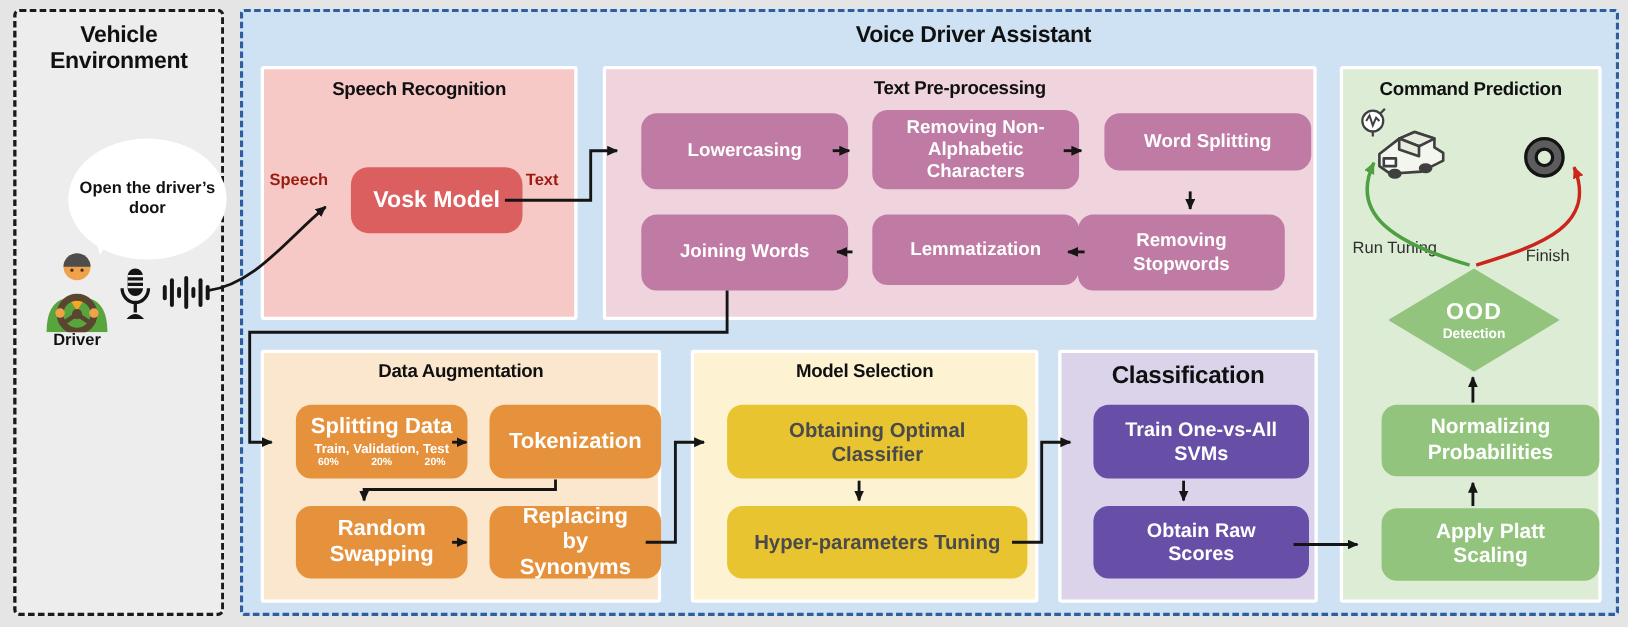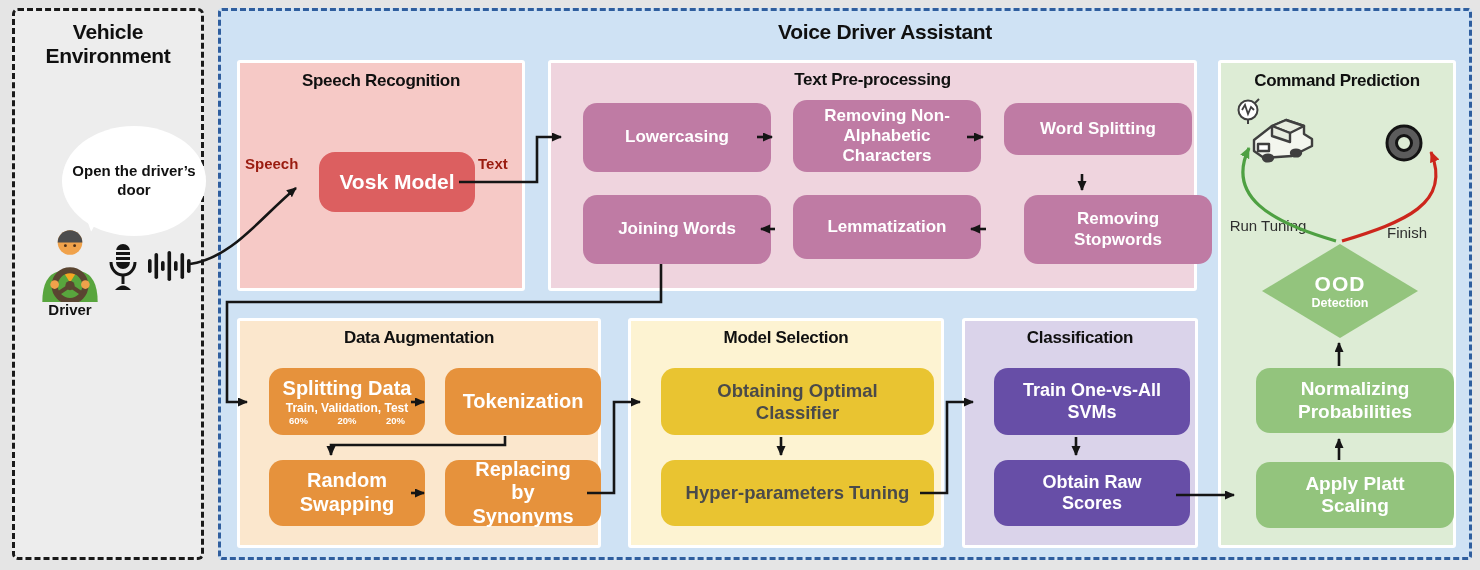--- a/index.html
+++ b/index.html
@@ -96,21 +96,21 @@
     </div>
   <div class="node mauve" style="left:988px;top:103px;width:188px;height:52px;">
     <span>Word Splitting</span>
     </div>
   <div class="node mauve" style="left:567px;top:195px;width:188px;height:69px;">
     <span>Joining Words</span>
     </div>
   <div class="node mauve" style="left:777px;top:195px;width:188px;height:64px;">
     <span>Lemmatization</span>
     </div>
-  <div class="node mauve" style="left:1008px;top:195px;width:188px;height:69px;">
+  <div class="node mauve" style="left:964px;top:195px;width:188px;height:69px;">
     <span>Removing Stopwords</span>
     </div>
 
   <div class="panel sub" style="left:237px;top:318px;width:364px;height:230px;background:#fbe7cd;"></div>
   <div class="ptitle" style="left:237px;top:328px;width:364px;font-size:17px;">Data Augmentation</div>
   <div class="node orange" style="left:253px;top:368px;width:156px;height:67px;padding:0 8px;">
     <span style="font-size:20px;">Splitting Data</span>
     <span style="font-size:12px;">Train, Validation, Test</span>
     <span style="display:flex;width:100%;justify-content:space-between;padding:0 12px;box-sizing:border-box;font-size:9.5px;">
       <span>60%</span>
@@ -131,21 +131,21 @@
   <div class="panel sub" style="left:628px;top:318px;width:316px;height:230px;background:#fdf3d2;"></div>
   <div class="ptitle" style="left:628px;top:328px;width:316px;font-size:17px;">Model Selection</div>
   <div class="node gold" style="left:645px;top:368px;width:273px;height:67px;">
     <span>Obtaining Optimal Classifier</span>
     </div>
   <div class="node gold" style="left:645px;top:460px;width:273px;height:66px;">
     <span>Hyper-parameters Tuning</span>
     </div>
 
   <div class="panel sub" style="left:962px;top:318px;width:236px;height:230px;background:#dad3ea;"></div>
-  <div class="ptitle" style="left:962px;top:328px;width:236px;font-size:17px;">Classification</div>
+  <div class="ptitle" style="left:962px;top:328px;width:236px;font-size:22px;">Classification</div>
   <div class="node purple" style="left:978px;top:368px;width:196px;height:67px;">
     <span>Train One-vs-All SVMs</span>
     </div>
   <div class="node purple" style="left:978px;top:460px;width:196px;height:66px;">
     <span>Obtain Raw Scores</span>
     </div>
 
   <div class="panel sub" style="left:1218px;top:60px;width:238px;height:488px;background:#ddecd5;"></div>
   <div class="ptitle" style="left:1218px;top:71px;width:238px;font-size:17px;">Command Prediction</div>
 

